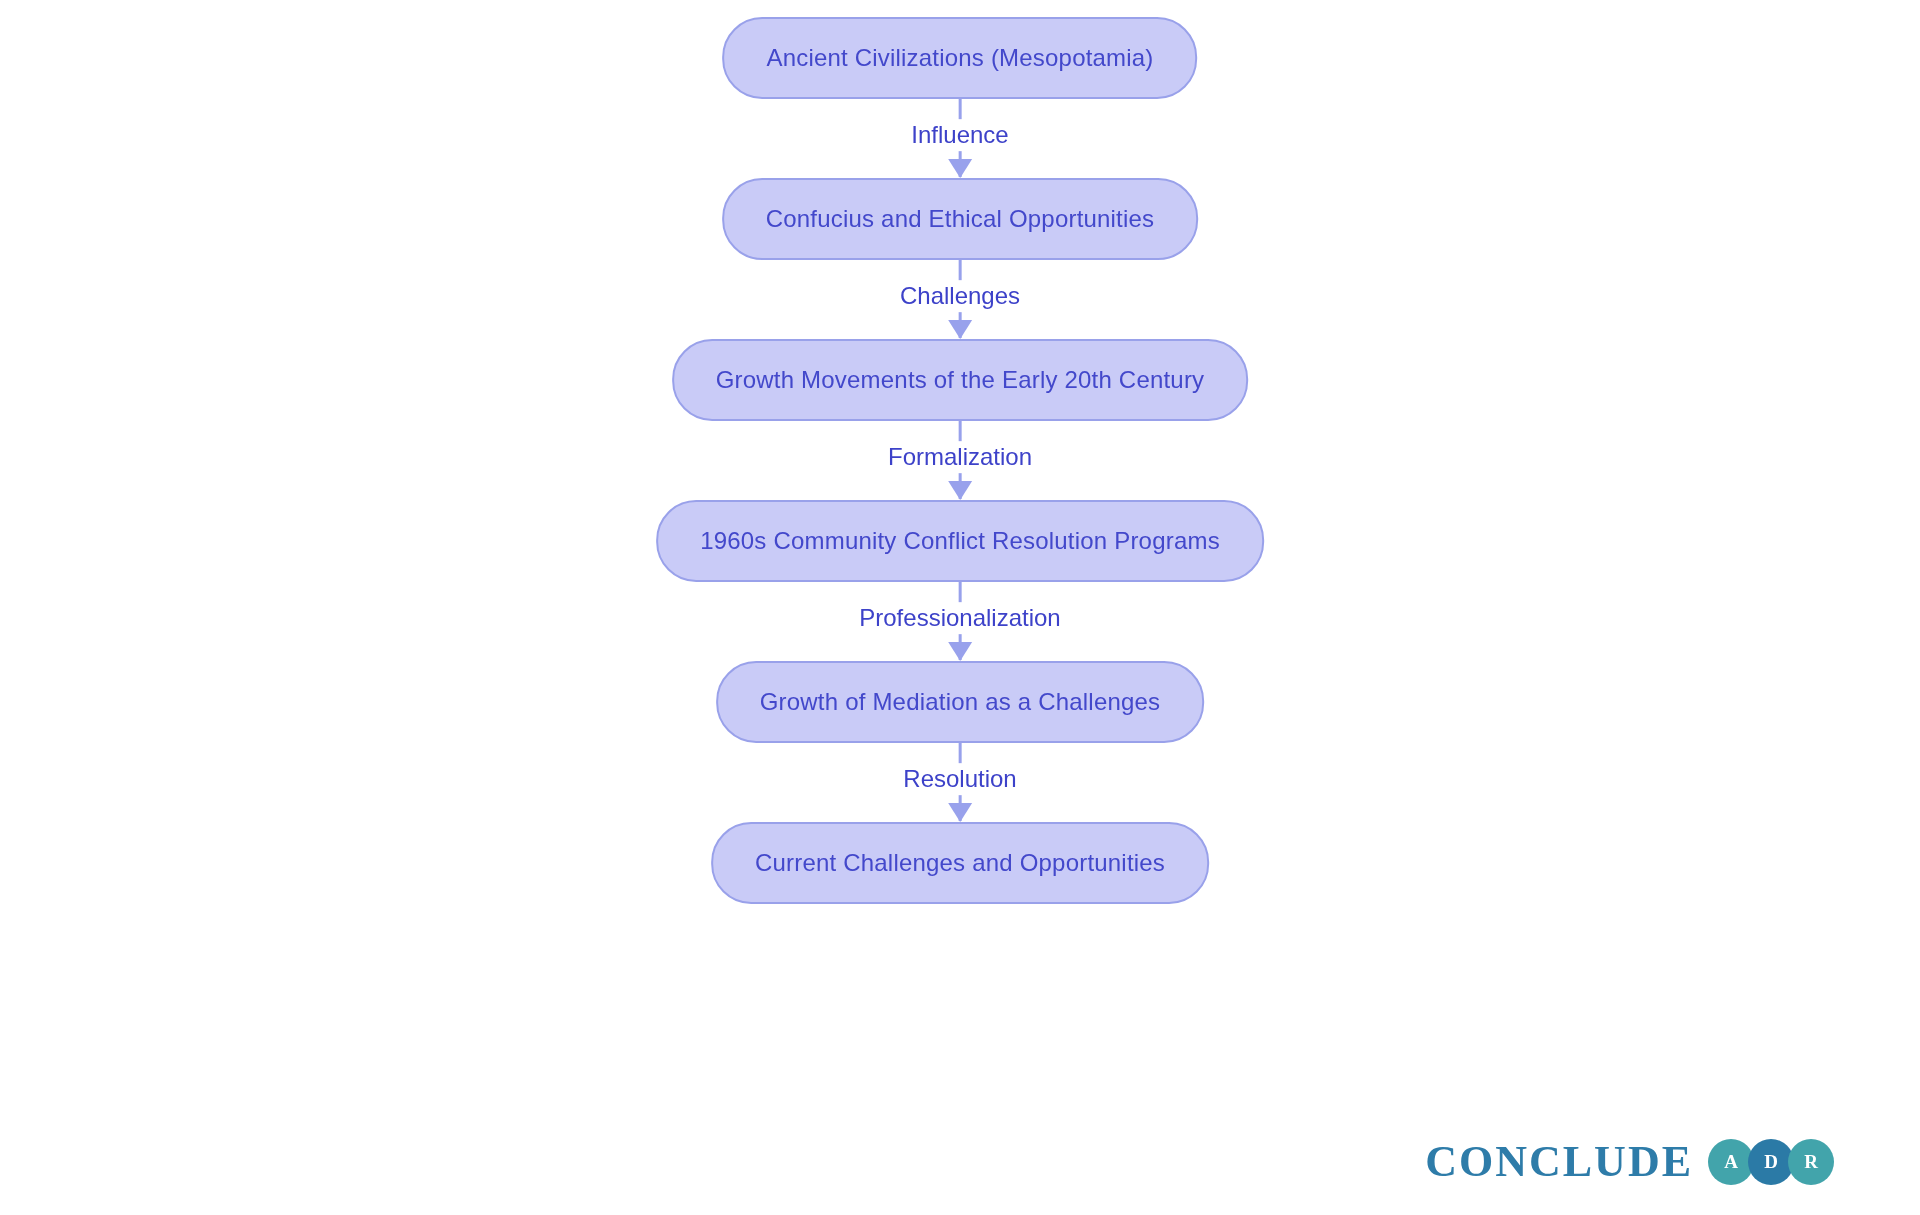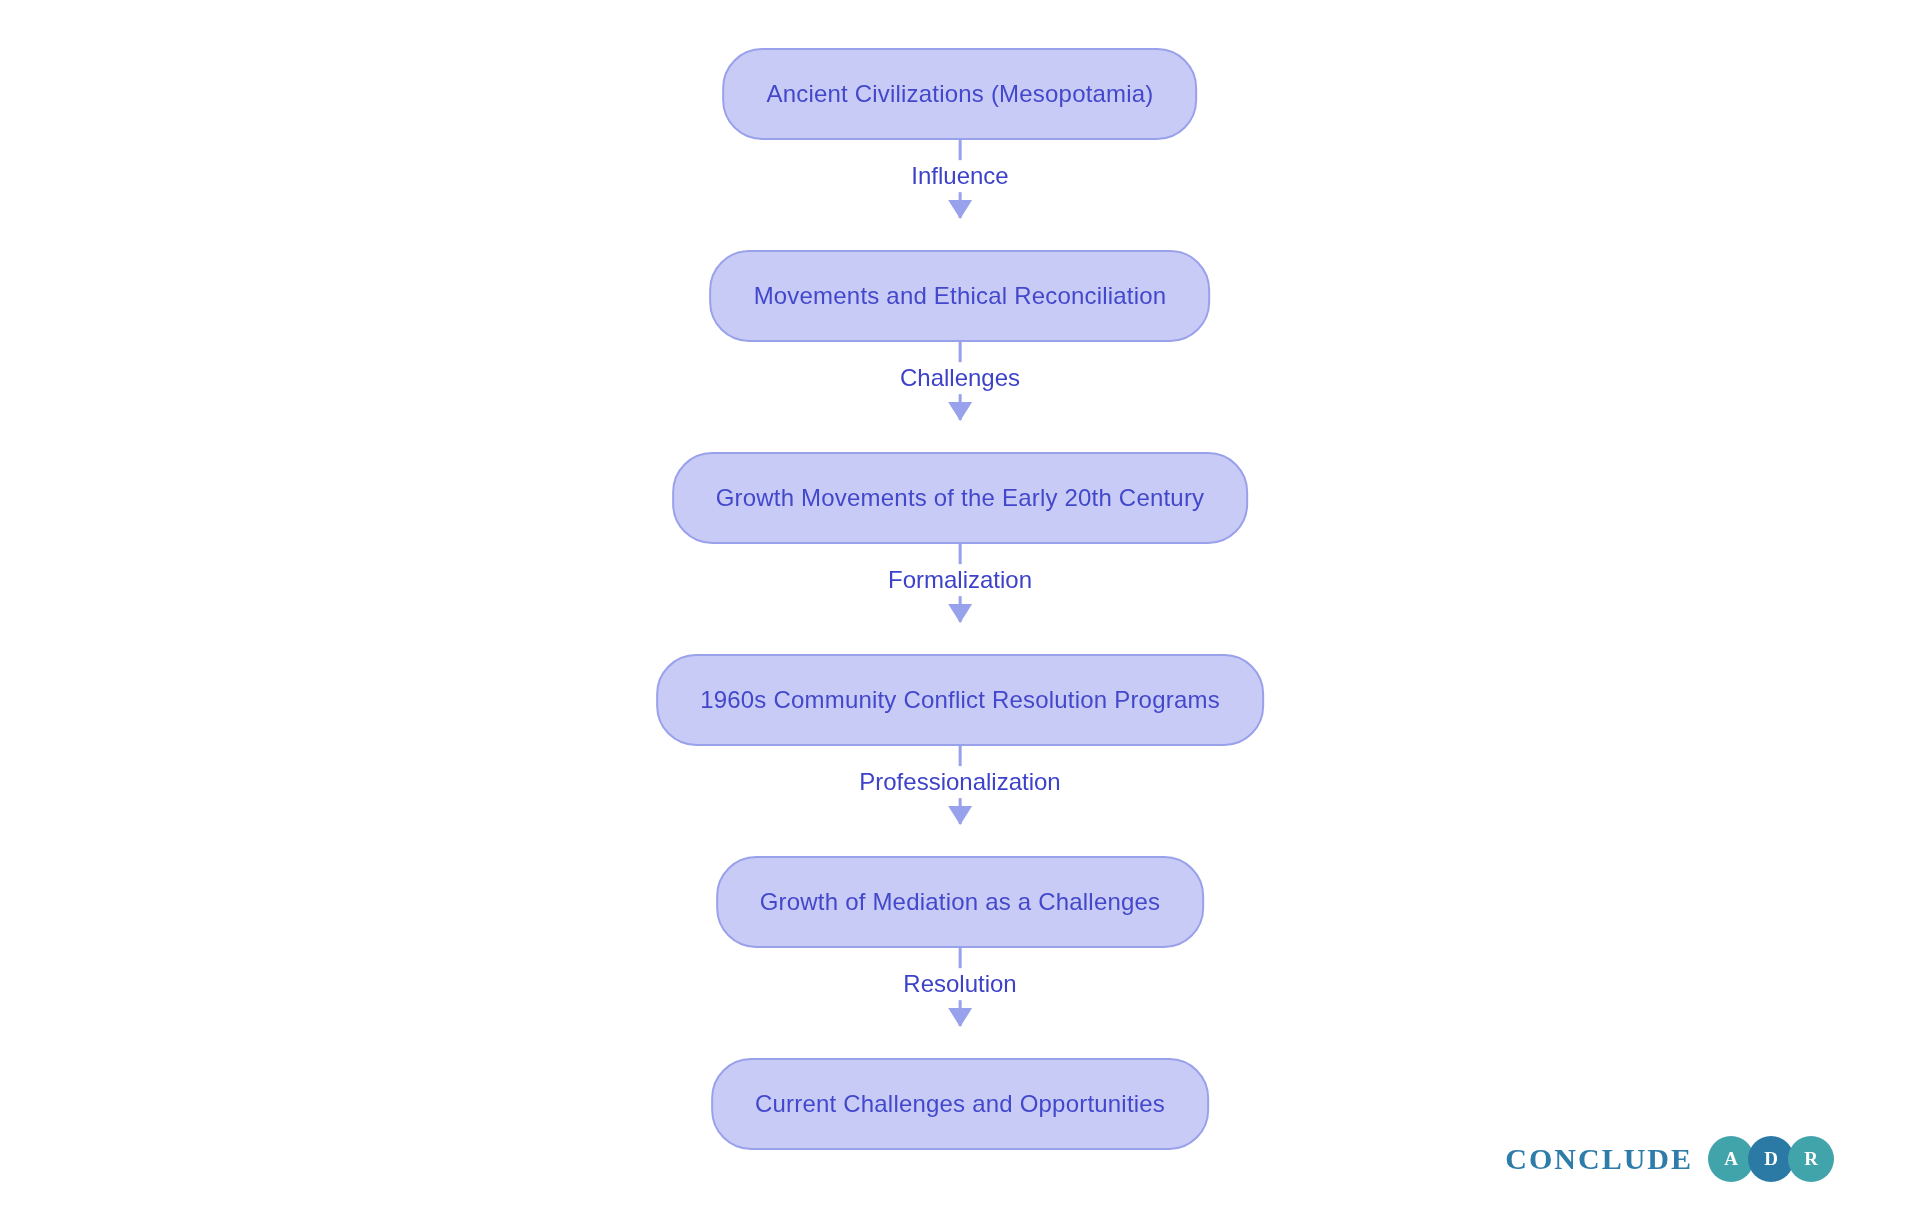--- a/index.html
+++ b/index.html
@@ -26,33 +26,32 @@
   .flow{
     position:absolute;
     left:50%;
     top:17px;
     transform:translateX(-50%);
     display:flex;
     flex-direction:column;
     align-items:center;
   }
   .node{
-    height:92px;
+    height:82px;
     border-radius:40px;
     background:var(--node-fill);
     border:2px solid var(--node-border);
     color:var(--node-text);
     font-size:24px;
     letter-spacing:0.2px;
     display:flex;
     align-items:center;
     justify-content:center;
     padding:0 42px;
     white-space:nowrap;
-    margin-top:31px;
   }
   .connector{
     position:relative;
     height:79px;
     width:600px;
   }
   .connector .line{
     position:absolute;
     left:50%;
     top:0;
@@ -86,21 +85,21 @@
     position:absolute;
     top:1136px;
     right:86px;
     display:flex;
     align-items:center;
     gap:15px;
   }
   .wordmark{
     font-family:"Liberation Serif","DejaVu Serif",serif;
     font-weight:bold;
-    font-size:30px;
+    font-size:44px;
     letter-spacing:2px;
     color:var(--wordmark);
   }
   .badges{display:flex;align-items:center;}
   .badge{
     width:46px;
     height:46px;
     border-radius:50%;
     display:flex;
     align-items:center;
@@ -128,21 +127,21 @@
       <span>Ancient Civilizations (Mesopotamia)</span>
     </div>
 
     <div class="connector">
       <div class="line"></div>
       <span class="edge-label">Influence</span>
       <div class="arrowhead"></div>
     </div>
 
     <div class="node">
-      <span>Movements and Ethical Reconciliation</span>
+      <span>Confucius and Ethical Opportunities</span>
     </div>
 
     <div class="connector">
       <div class="line"></div>
       <span class="edge-label">Challenges</span>
       <div class="arrowhead"></div>
     </div>
 
     <div class="node">
       <span>Growth Movements of the Early 20th Century</span>

